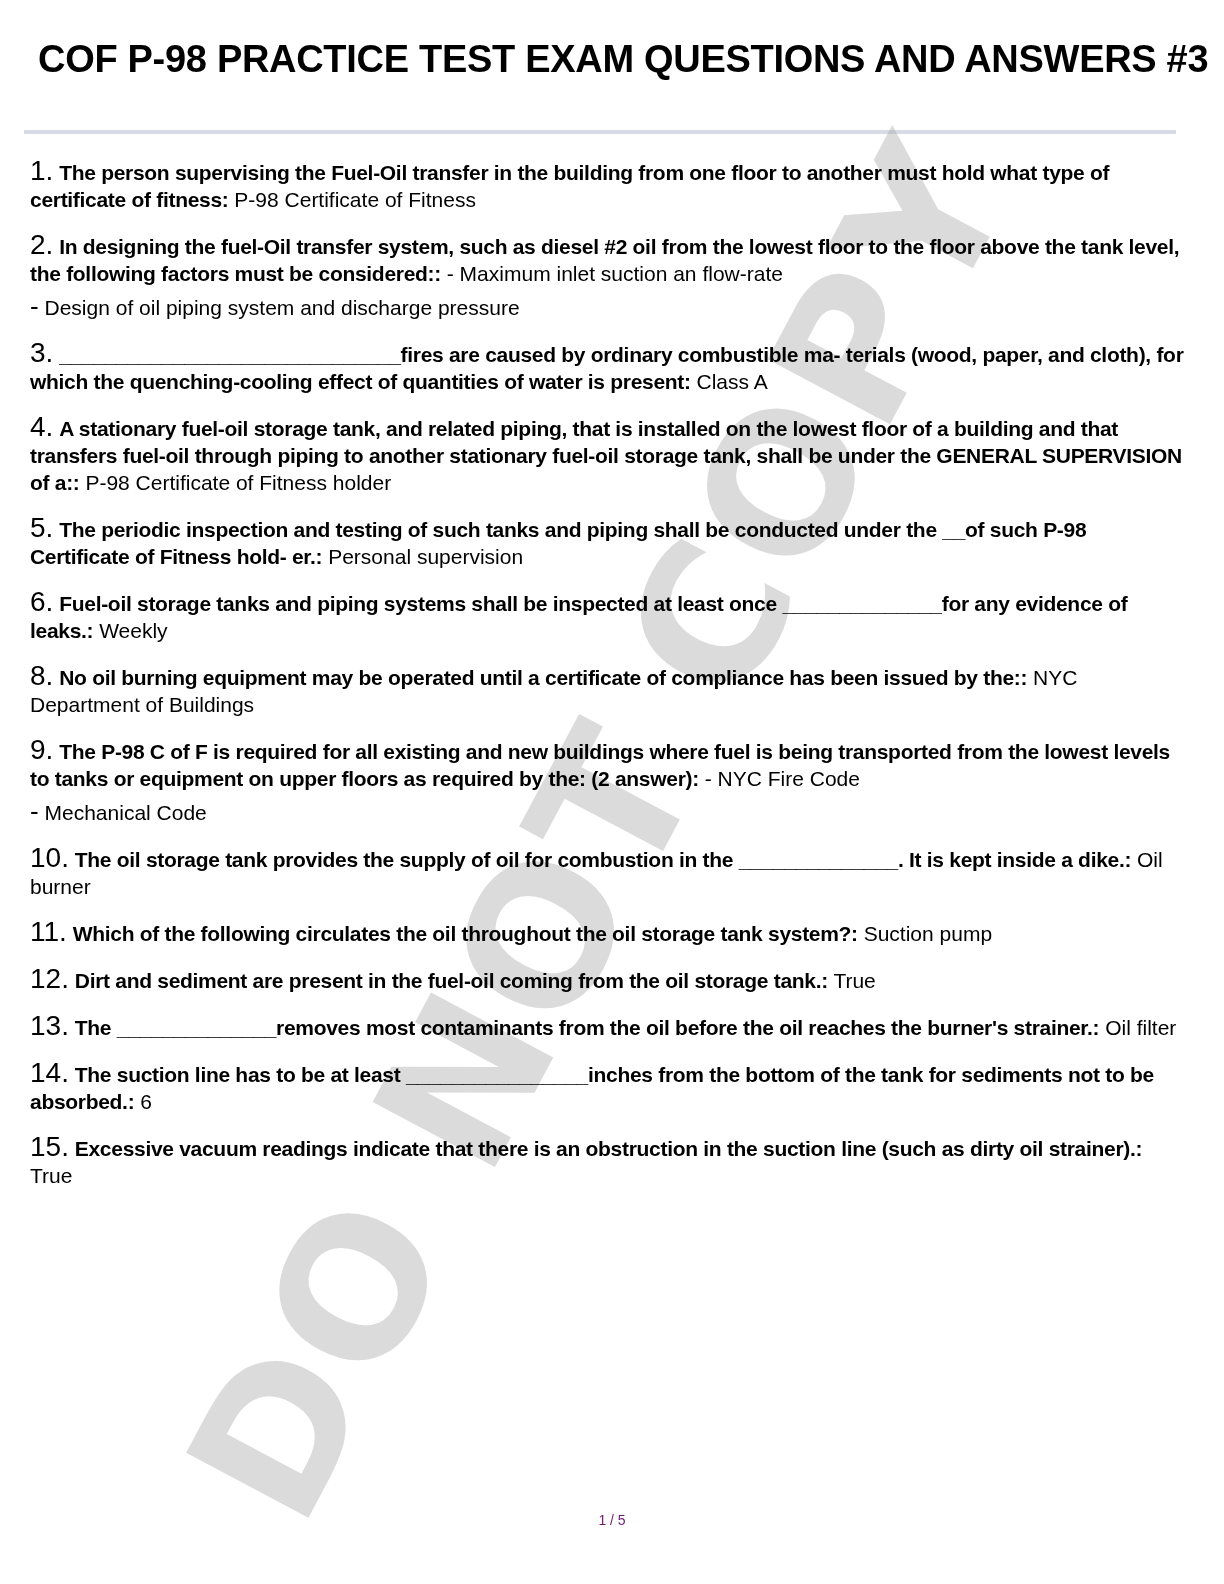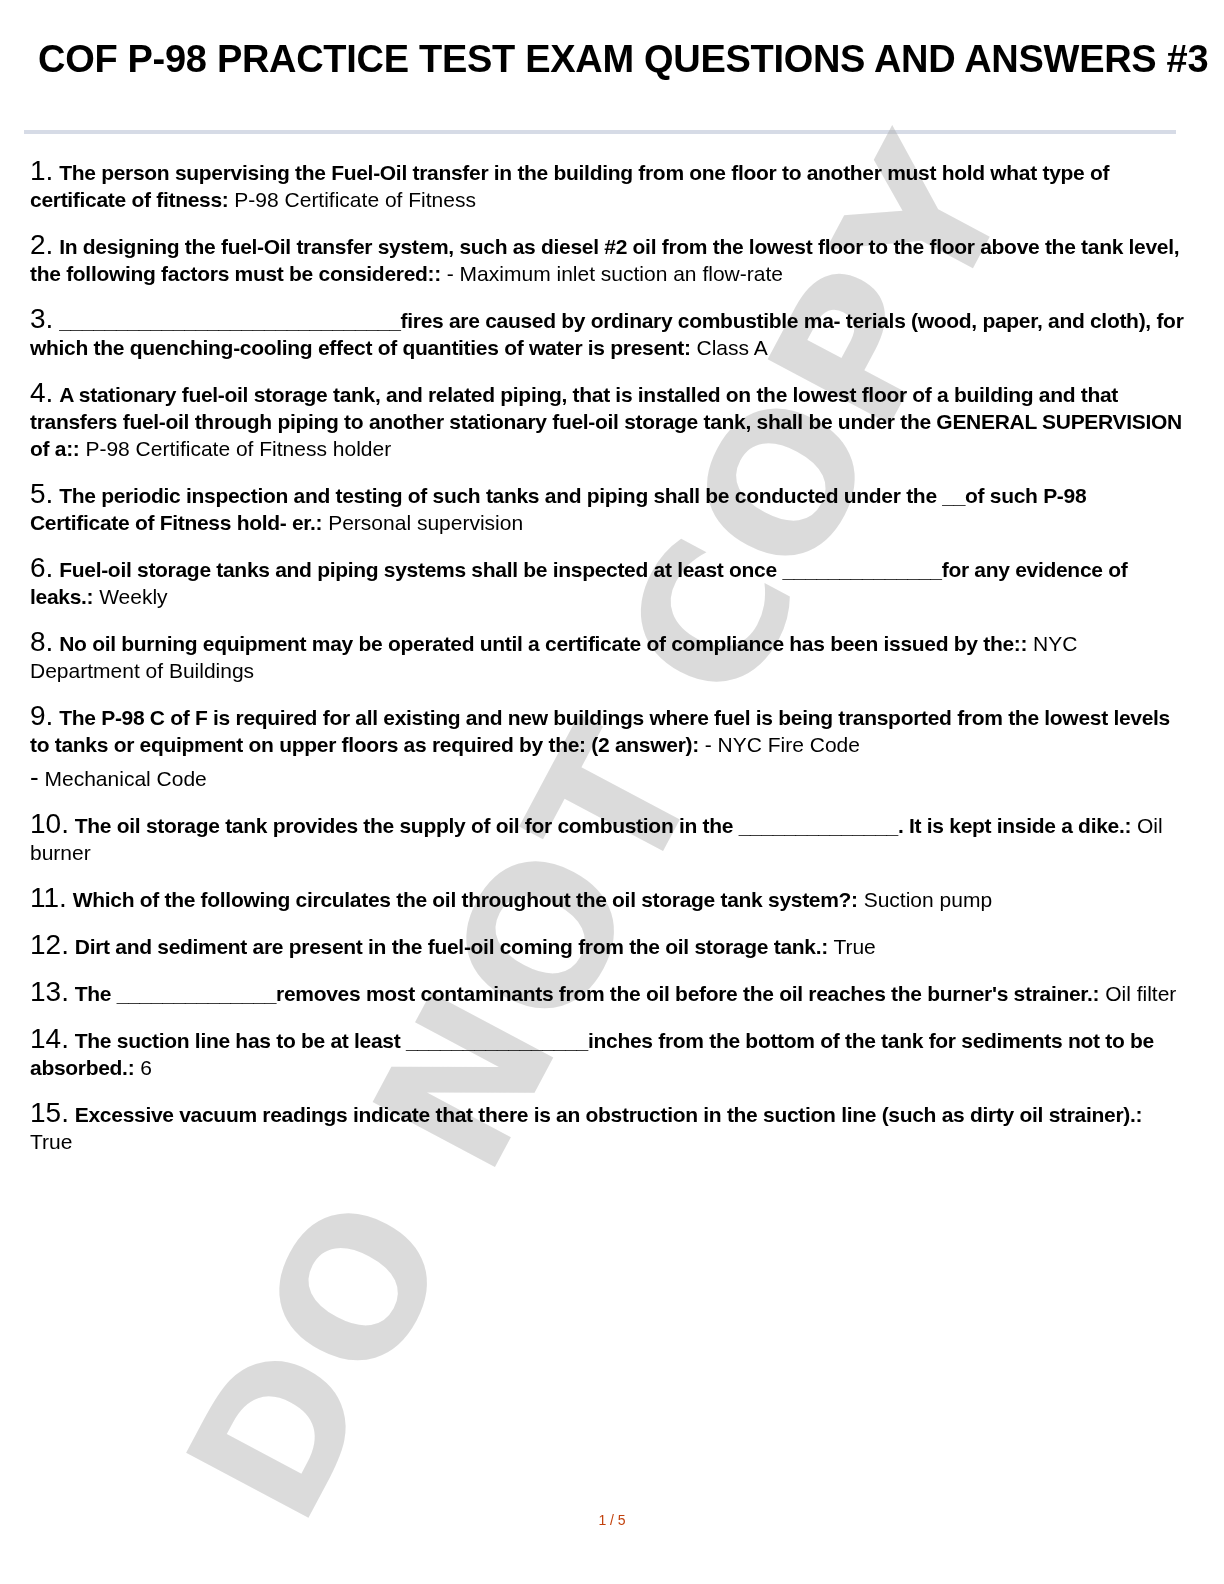--- a/index.html
+++ b/index.html
@@ -14,21 +14,21 @@
   .q { font-weight: bold; font-size: 21px; letter-spacing: -0.3px; }
   .a { font-weight: normal; font-size: 21px; }
   .sub { font-size: 21px; line-height: 27px; margin: 6px 0 8px 0; }
   .sub .dash { font-size: 26px; }
   .watermark { position: absolute; left: 150px; top: 380px; width: 900px; height: 900px;
                pointer-events: none; }
   .watermark span { position: absolute; left: 50%; top: 50%; transform: translate(-50%,-50%) rotate(-62deg);
                     font-size: 190px; font-weight: bold; color: rgba(170,170,170,0.42);
                     white-space: nowrap; letter-spacing: 4px; font-family: "DejaVu Sans", sans-serif; }
   .pagenum { position: absolute; top: 1512px; left: 0; width: 1224px; text-align: center;
-             font-size: 14px; color: #c2410c; }
+             font-size: 14px; color: #701a75; }
 </style>
 </head>
 <body>
 
 <h1 class="title">COF P-98 PRACTICE TEST EXAM QUESTIONS AND ANSWERS #3</h1>
 <div class="rule"></div>
 
 <div class="watermark">
   <span>DO NOT COPY</span>
 </div>
@@ -39,20 +39,21 @@
     <span class="num">1.</span>
     <span class="q">The person supervising the Fuel-Oil transfer in the building from one floor to another must hold what type of certificate of fitness:</span>
     <span class="a">P-98 Certificate of Fitness</span>
   </p>
 
   <p class="item">
     <span class="num">2.</span>
     <span class="q">In designing the fuel-Oil transfer system, such as diesel #2 oil from the lowest floor to the floor above the tank level, the following factors must be considered::</span>
     <span class="a">- Maximum inlet suction an flow-rate</span>
   </p>
+  <p class="sub"><span class="dash">-</span> <span>Design of oil piping system and discharge pressure</span></p>
 
   <p class="item">
     <span class="num">3.</span>
     <span class="q">______________________________fires are caused by ordinary combustible ma- terials (wood, paper, and cloth), for which the quenching-cooling effect of quantities of water is present:</span>
     <span class="a">Class A</span>
   </p>
 
   <p class="item">
     <span class="num">4.</span>
     <span class="q">A stationary fuel-oil storage tank, and related piping, that is installed on the lowest floor of a building and that transfers fuel-oil through piping to another stationary fuel-oil storage tank, shall be under the GENERAL SUPERVISION of a::</span>

